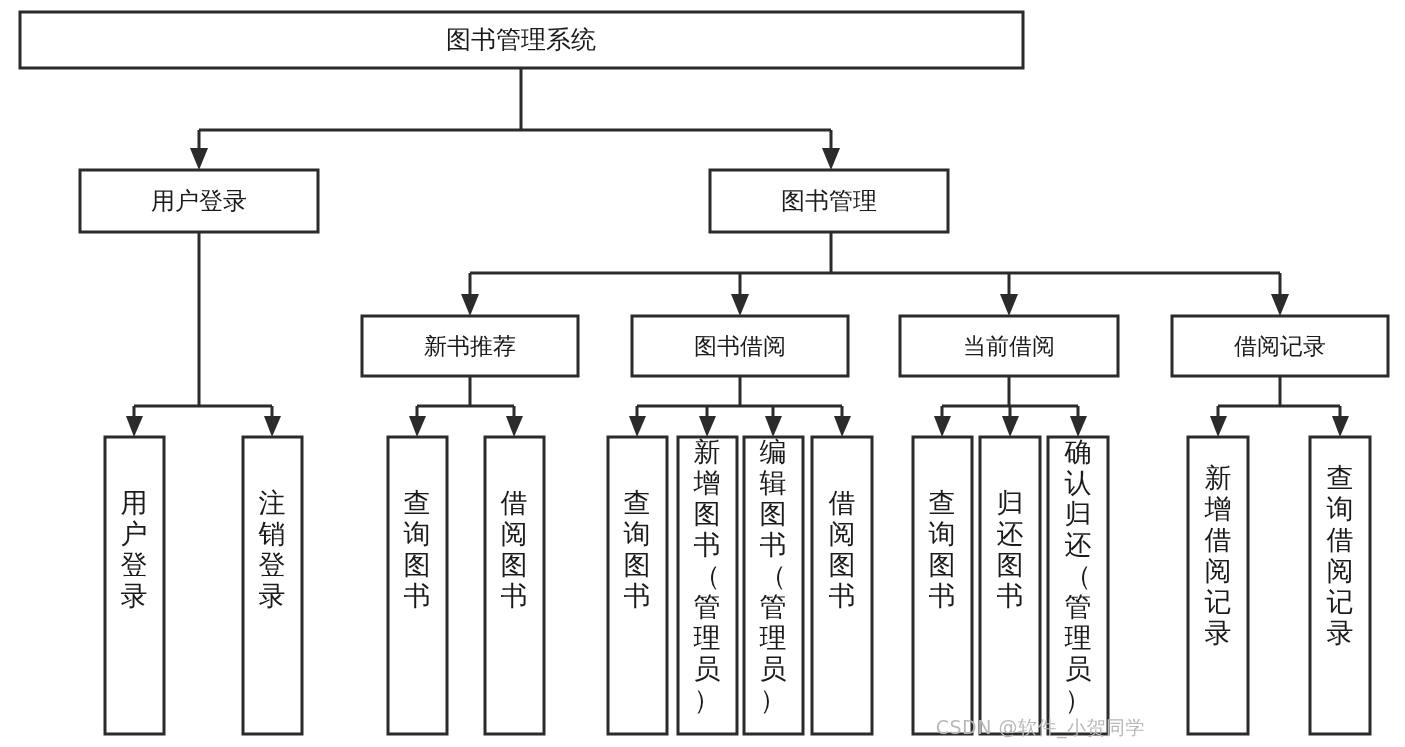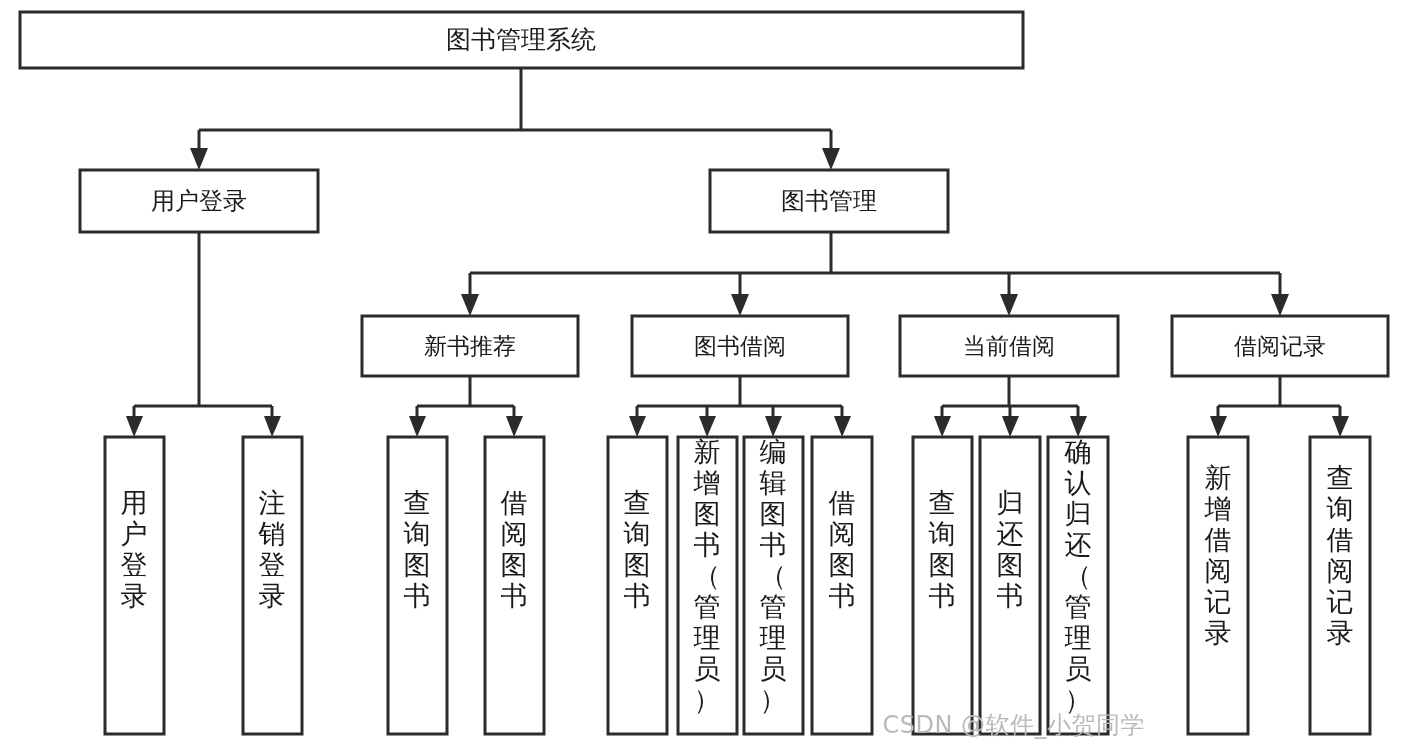--- a/index.html
+++ b/index.html
@@ -53,21 +53,21 @@
   }
   .arrow-head {
     fill: #2b2b2b;
     stroke: none;
   }
   .watermark-text {
     position: absolute;
     right: 8px;
     bottom: 6px;
     font-family: "DejaVu Sans", "Liberation Sans", sans-serif;
-    font-size: 24px;
+    font-size: 19px;
     color: #b9b9b9;
     letter-spacing: 0.5px;
     white-space: nowrap;
     user-select: none;
   }
 </style>
 </head>
 <body>
 
 <div id="diagram-root">

